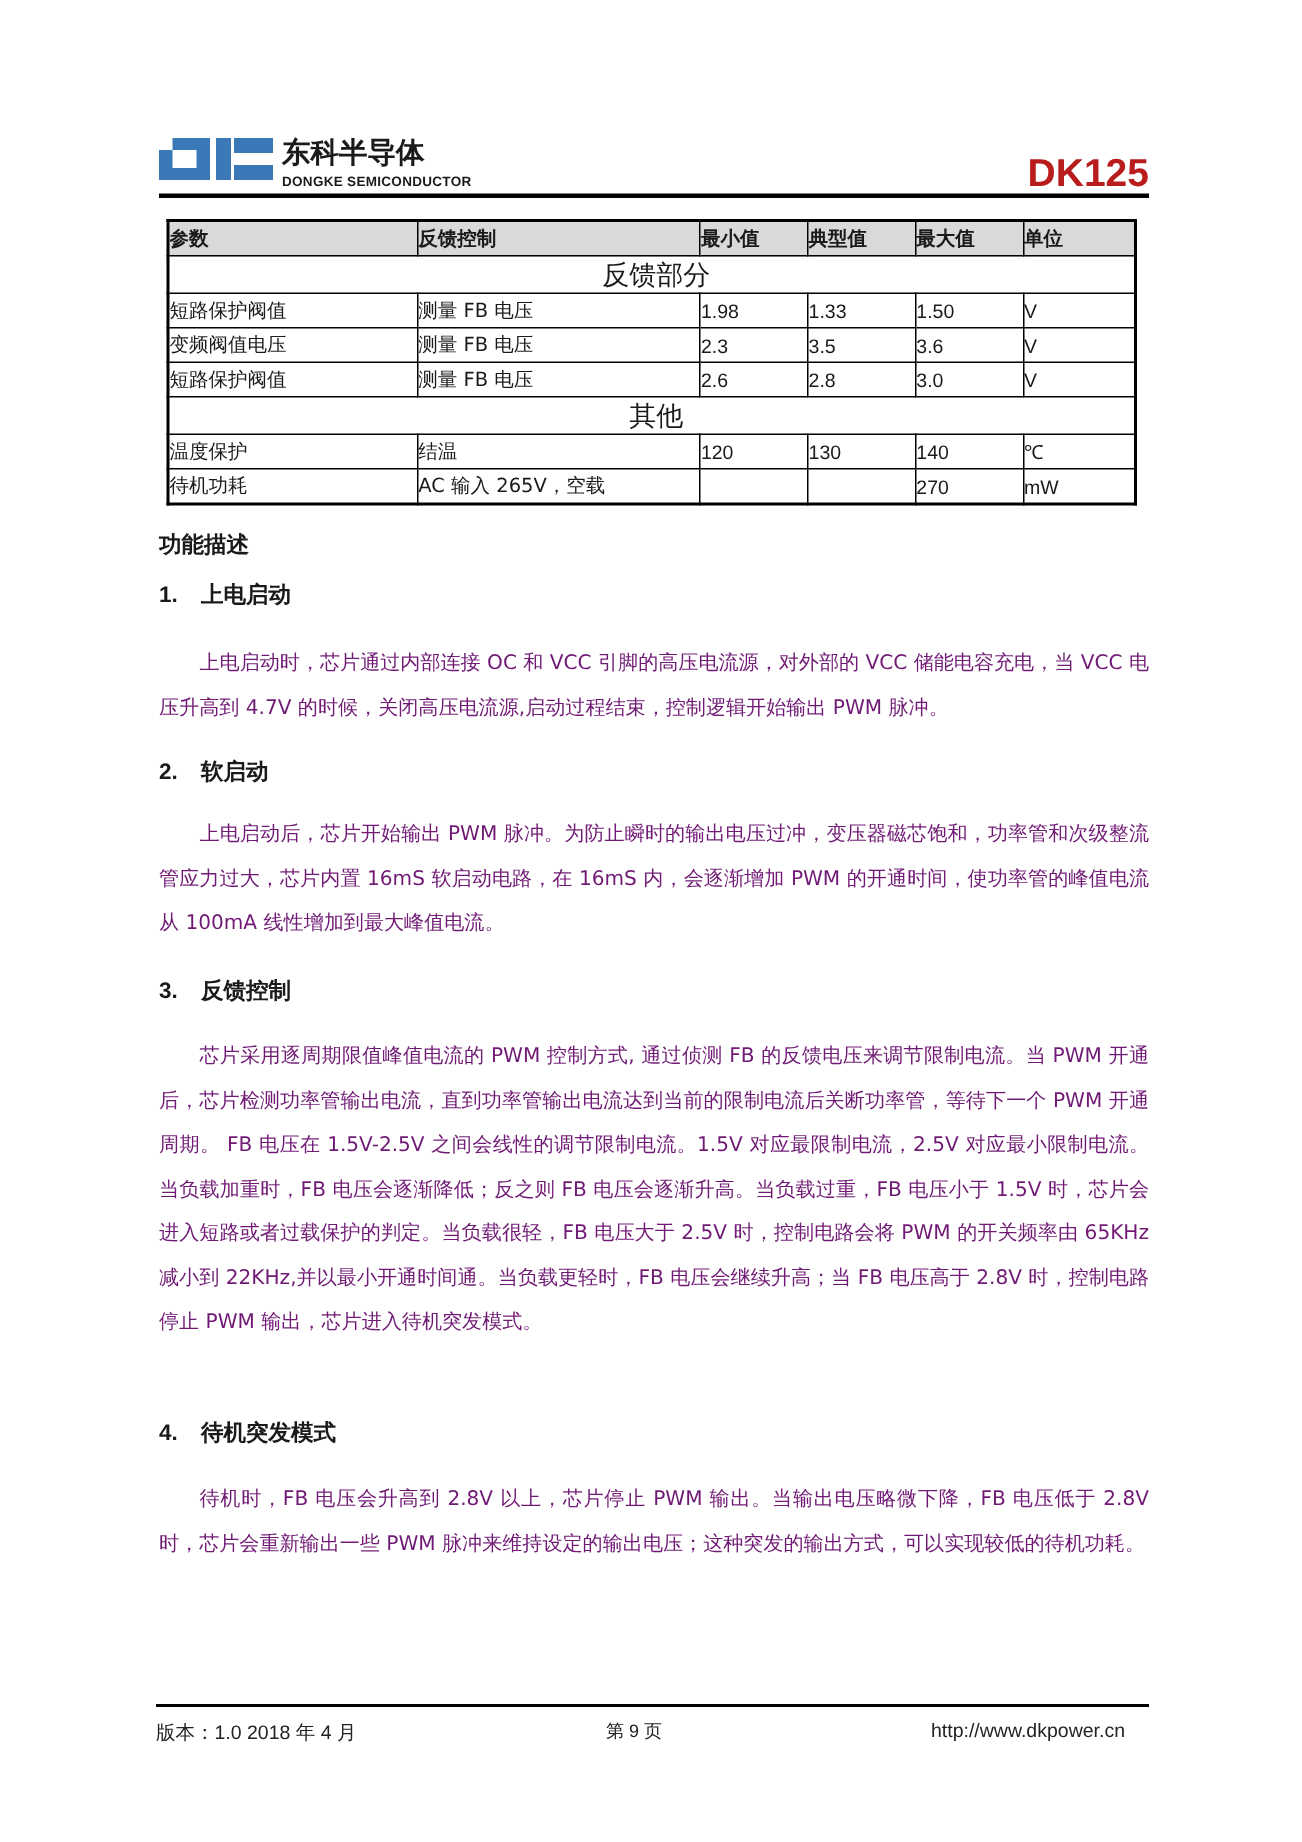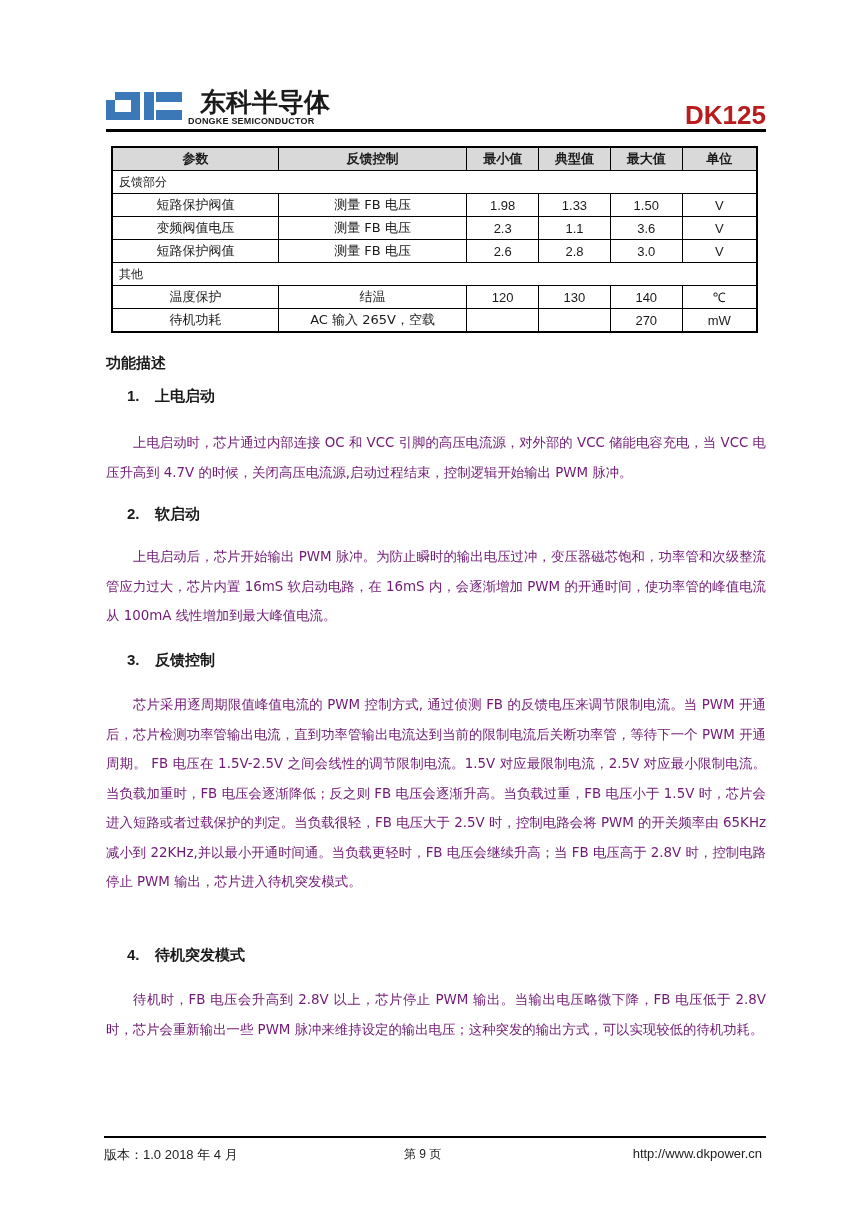--- a/index.html
+++ b/index.html
@@ -9,45 +9,45 @@
   .header { position:absolute; left:106px; top:84px; width:660px; height:46px; }
   .logo { position:absolute; left:0; top:4px; height:38px; display:flex; align-items:flex-start; }
   .logo-mark { width:76px; height:34px; position:relative; }
   .logo-d { position:absolute; left:0; top:4px; width:34px; height:28px; background:#3a78b8; }
   .logo-d::after { content:""; position:absolute; left:9px; top:8px; width:16px; height:12px; background:#fff; }
   .logo-d-cut { position:absolute; left:0; top:4px; width:9px; height:8px; background:#fff; }
   .logo-k1 { position:absolute; left:38px; top:4px; width:10px; height:28px; background:#3a78b8; }
   .logo-k2 { position:absolute; left:50px; top:4px; width:26px; height:10px; background:#3a78b8; }
   .logo-k3 { position:absolute; left:50px; top:22px; width:26px; height:10px; background:#3a78b8; }
   .logo-text { margin-left:6px; display:flex; flex-direction:column; }
-  .logo-cn { font-size:26px; font-weight:bold; color:#1a1a1a; letter-spacing:0px; line-height:28px; font-family:"DejaVu Sans", sans-serif;margin-left:12px; }
+  .logo-cn { font-size:19px; font-weight:bold; color:#1a1a1a; letter-spacing:0px; line-height:28px; font-family:"DejaVu Sans", sans-serif; }
   .logo-en { font-size:9px; font-weight:bold; color:#1a1a1a; letter-spacing:0.2px; line-height:10px; font-family:"Liberation Sans", sans-serif; }
   .model { position:absolute; right:0; top:16px; font-size:26px; font-weight:bold; color:#b91c1c; font-family:"Liberation Sans", sans-serif; }
   .header-rule { position:absolute; left:106px; top:129px; width:660px; height:3px; background:#000; }
 
   
   table.spec { position:absolute; left:111px; top:146px; width:647px; border-collapse:collapse; font-size:13px; }
-  table.spec td, table.spec th { border:1px solid #000; height:22px; padding:0; text-align:center; font-weight:normal; }
+  table.spec td, table.spec th { border:1px solid #000; height:22px; padding:0; text-align:left; font-weight:normal; }
   table.spec { border:2px solid #000; }
   table.spec th { background:#d9d9d9; font-weight:bold; font-size:13px; }
-  table.spec td.group { text-align:left; padding-left:6px; font-size:12px; }
+  table.spec td.group { text-align:center; padding-left:6px; font-size:18px; }
   table.spec td.num { font-family:"Liberation Sans", sans-serif; }
 
   
   .h-main { position:absolute; left:106px; top:354px; font-size:15px; font-weight:bold;text-align:center; }
-  .h-sec { position:absolute; left:106px; font-size:15px; font-weight:bold;margin-left:21px; }
+  .h-sec { position:absolute; left:106px; font-size:15px; font-weight:bold; }
   .h-sec .n { display:inline-block; width:28px; font-family:"Liberation Sans", sans-serif; }
   .para { position:absolute; left:106px; width:660px; font-size:13.4px; line-height:29.5px; text-align:justify; text-indent:27px; color:#701a75; }
 
   
   .footer-rule { position:absolute; left:104px; top:1136px; width:662px; height:2px; background:#000; }
   .footer { position:absolute; left:104px; top:1146px; width:662px; font-size:13px; color:#222; font-family:"Liberation Sans", sans-serif; }
   .footer .left { position:absolute; left:0; top:0; }
   .footer .mid { position:absolute; left:300px; top:0; font-size:12px; }
-  .footer .right { position:absolute; right:4px; top:0;margin-left:16px; }
+  .footer .right { position:absolute; right:16px; top:0;margin-left:16px; }
 </style>
 </head>
 <body>
 
 <div class="header">
   <div class="logo">
     <div class="logo-mark">
       <div class="logo-d"></div>
         <div class="logo-d-cut"></div>
       <div class="logo-k1"></div>
@@ -89,21 +89,21 @@
     <td>测量 FB 电压</td>
     <td class="num">1.98</td>
     <td class="num">1.33</td>
     <td class="num">1.50</td>
     <td class="num">V</td>
   </tr>
   <tr>
     <td>变频阀值电压</td>
     <td>测量 FB 电压</td>
     <td class="num">2.3</td>
-    <td class="num">1.1</td>
+    <td class="num">3.5</td>
     <td class="num">3.6</td>
     <td class="num">V</td>
   </tr>
   <tr>
     <td>短路保护阀值</td>
     <td>测量 FB 电压</td>
     <td class="num">2.6</td>
     <td class="num">2.8</td>
     <td class="num">3.0</td>
     <td class="num">V</td>

